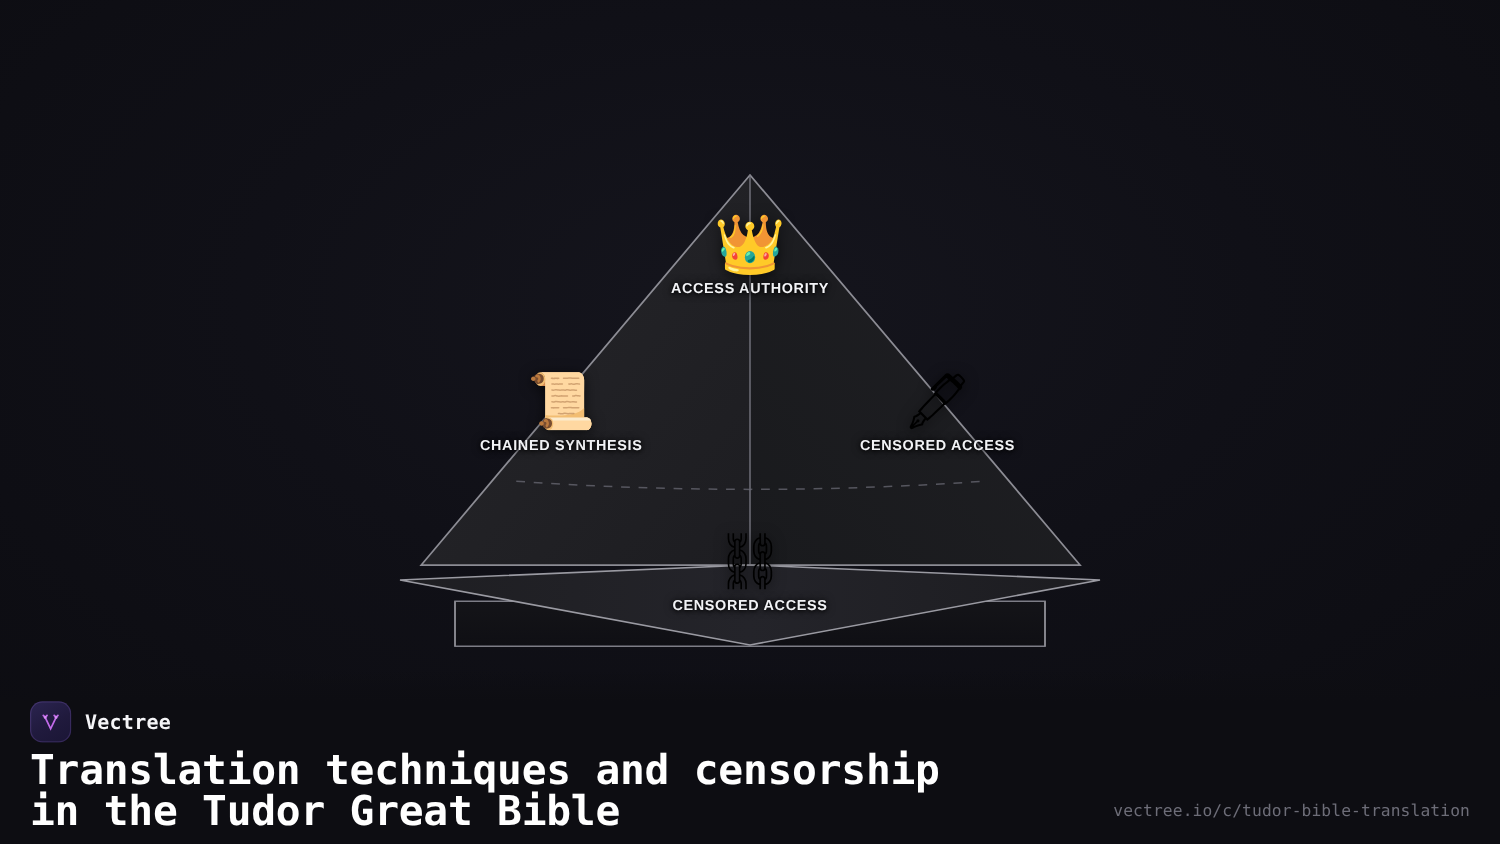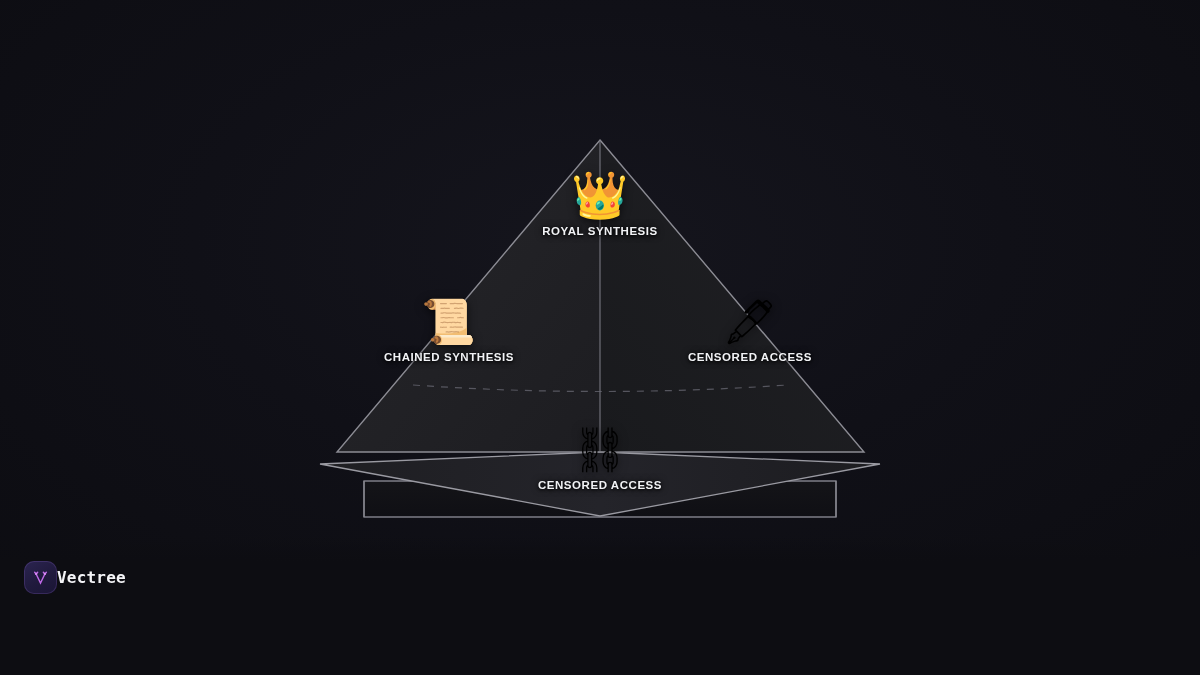--- a/index.html
+++ b/index.html
@@ -80,20 +80,21 @@
     width: 1200px;
     height: 139px;
     background: linear-gradient(180deg, rgba(13,13,18,0) 0%, #0d0d12 18%, #0d0d12 100%);
   }
   .brand {
     position: absolute;
     left: 24px;
     top: 25px;
     display: flex;
     align-items: center;
+    gap: 11px;
   }
   .brand-mark {
     width: 33px;
     height: 33px;
     border-radius: 10px;
     background: linear-gradient(150deg, #2b2450 0%, #201a3d 55%, #1a1535 100%);
     box-shadow: inset 0 0 0 1px rgba(150,110,220,.22);
     display: flex;
     align-items: center;
     justify-content: center;
@@ -169,21 +170,21 @@
       <path d="M 364 481 L 364 517 L 836 517 L 836 481 Z" fill="url(#slabSide)" stroke="#7d7d86" stroke-width="1.3"></path>
 
       <polygon points="600,452 880,464 600,516 320,464" fill="url(#slabTop)" stroke="#9a9aa2" stroke-width="1.3"></polygon>
 
       <line x1="364" y1="481" x2="364" y2="517" stroke="#8a8a92" stroke-width="1.3"></line>
       <line x1="836" y1="481" x2="836" y2="517" stroke="#8a8a92" stroke-width="1.3"></line>
     </svg>
 
     <div class="tier" id="tier-top">
       <div class="glyph">👑</div>
-      <div class="tier-label">ROYAL SYNTHESIS</div>
+      <div class="tier-label">ACCESS AUTHORITY</div>
     </div>
 
     <div class="tier" id="tier-left">
       <div class="glyph">📜</div>
       <div class="tier-label">CHAINED SYNTHESIS</div>
     </div>
 
     <div class="tier" id="tier-right">
       <div class="glyph">🖋</div>
       <div class="tier-label">CENSORED ACCESS</div>
@@ -207,16 +208,21 @@
             <path d="M17.5 7.5 L15.6 5.4"></path>
             <path d="M17.5 7.5 L19.4 5.4"></path>
           </g>
           <circle cx="6.5" cy="7.5" r="1.4" fill="#d98ef5"></circle>
           <circle cx="17.5" cy="7.5" r="1.4" fill="#d98ef5"></circle>
         </svg>
       </div>
       <div class="brand-name">Vectree</div>
     </div>
 
-
+    <h1 class="headline">
+      <span class="l1">Translation techniques and censorship</span>
+      <span class="l2">in the Tudor Great Bible</span>
+    </h1>
+
+    <div class="source-url">vectree.io/c/tudor-bible-translation</div>
   </div>
 
 </div>
 
 </body></html>

